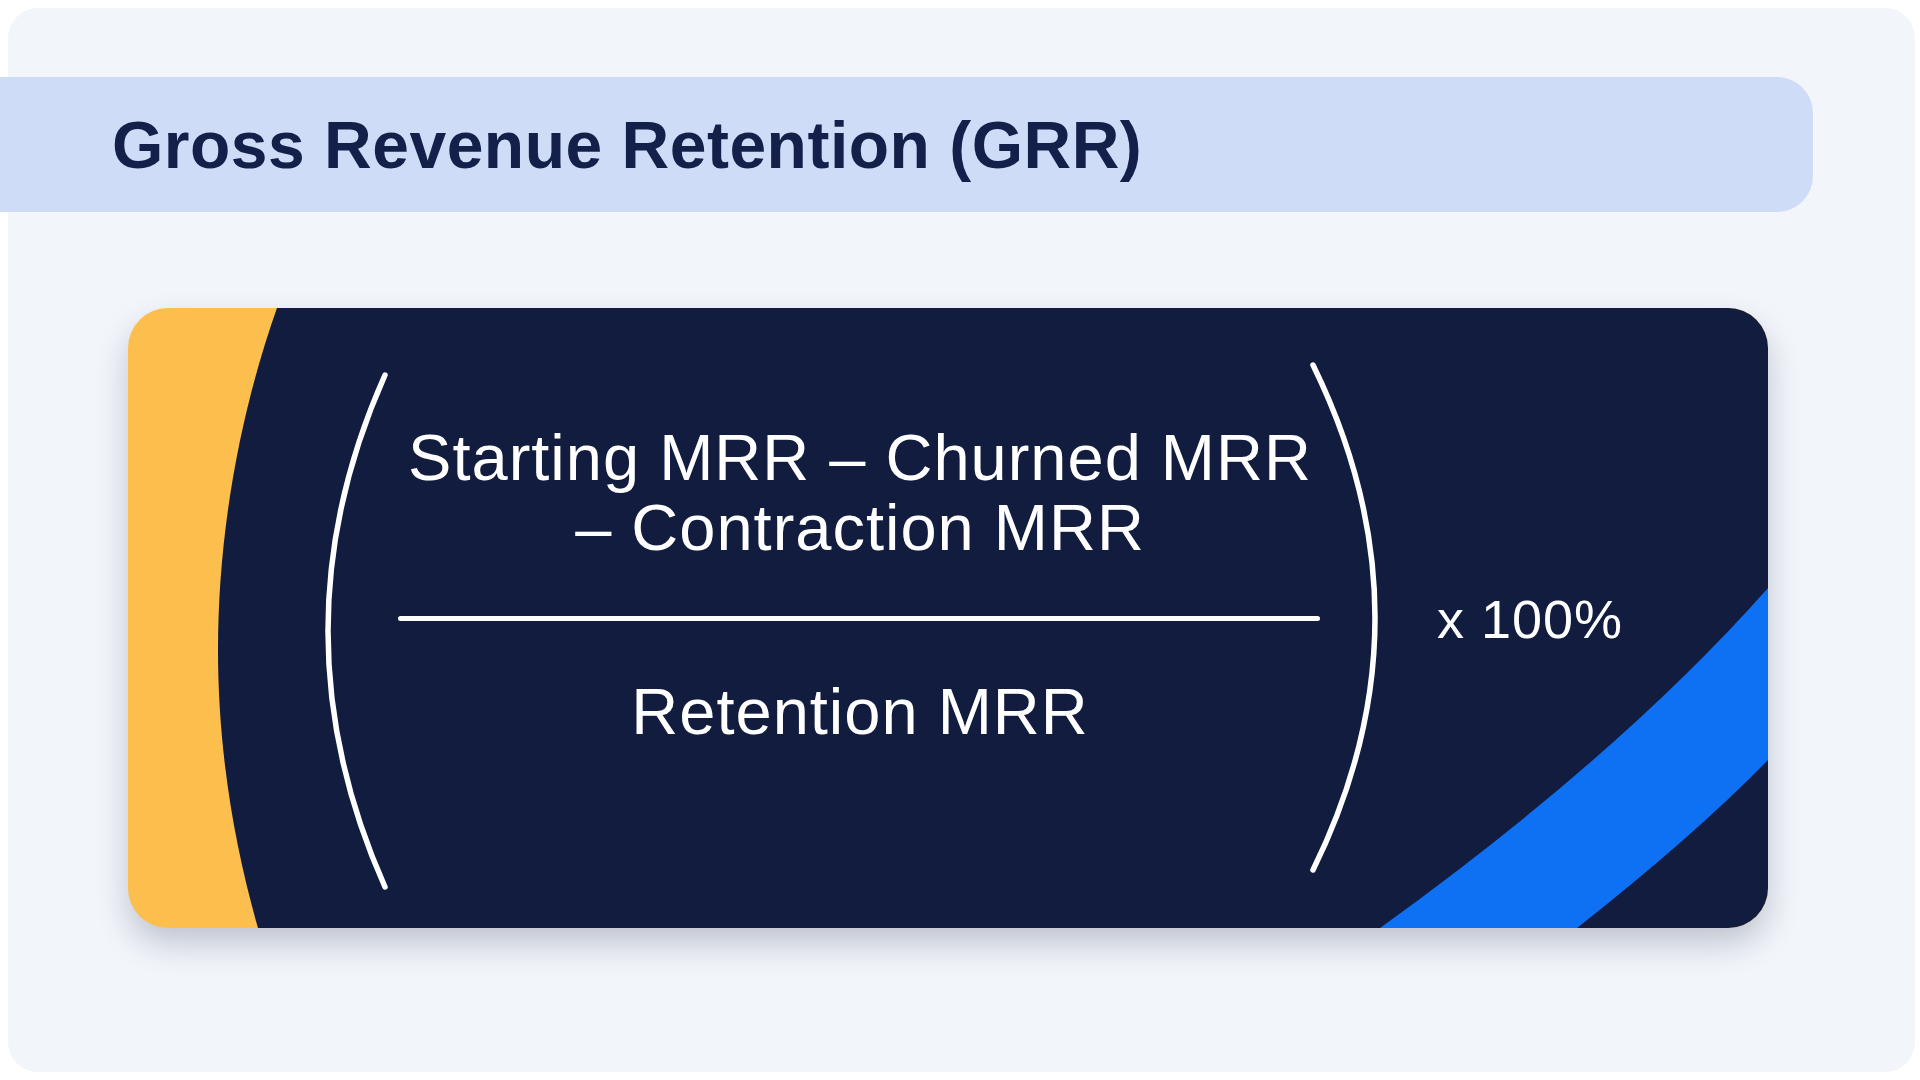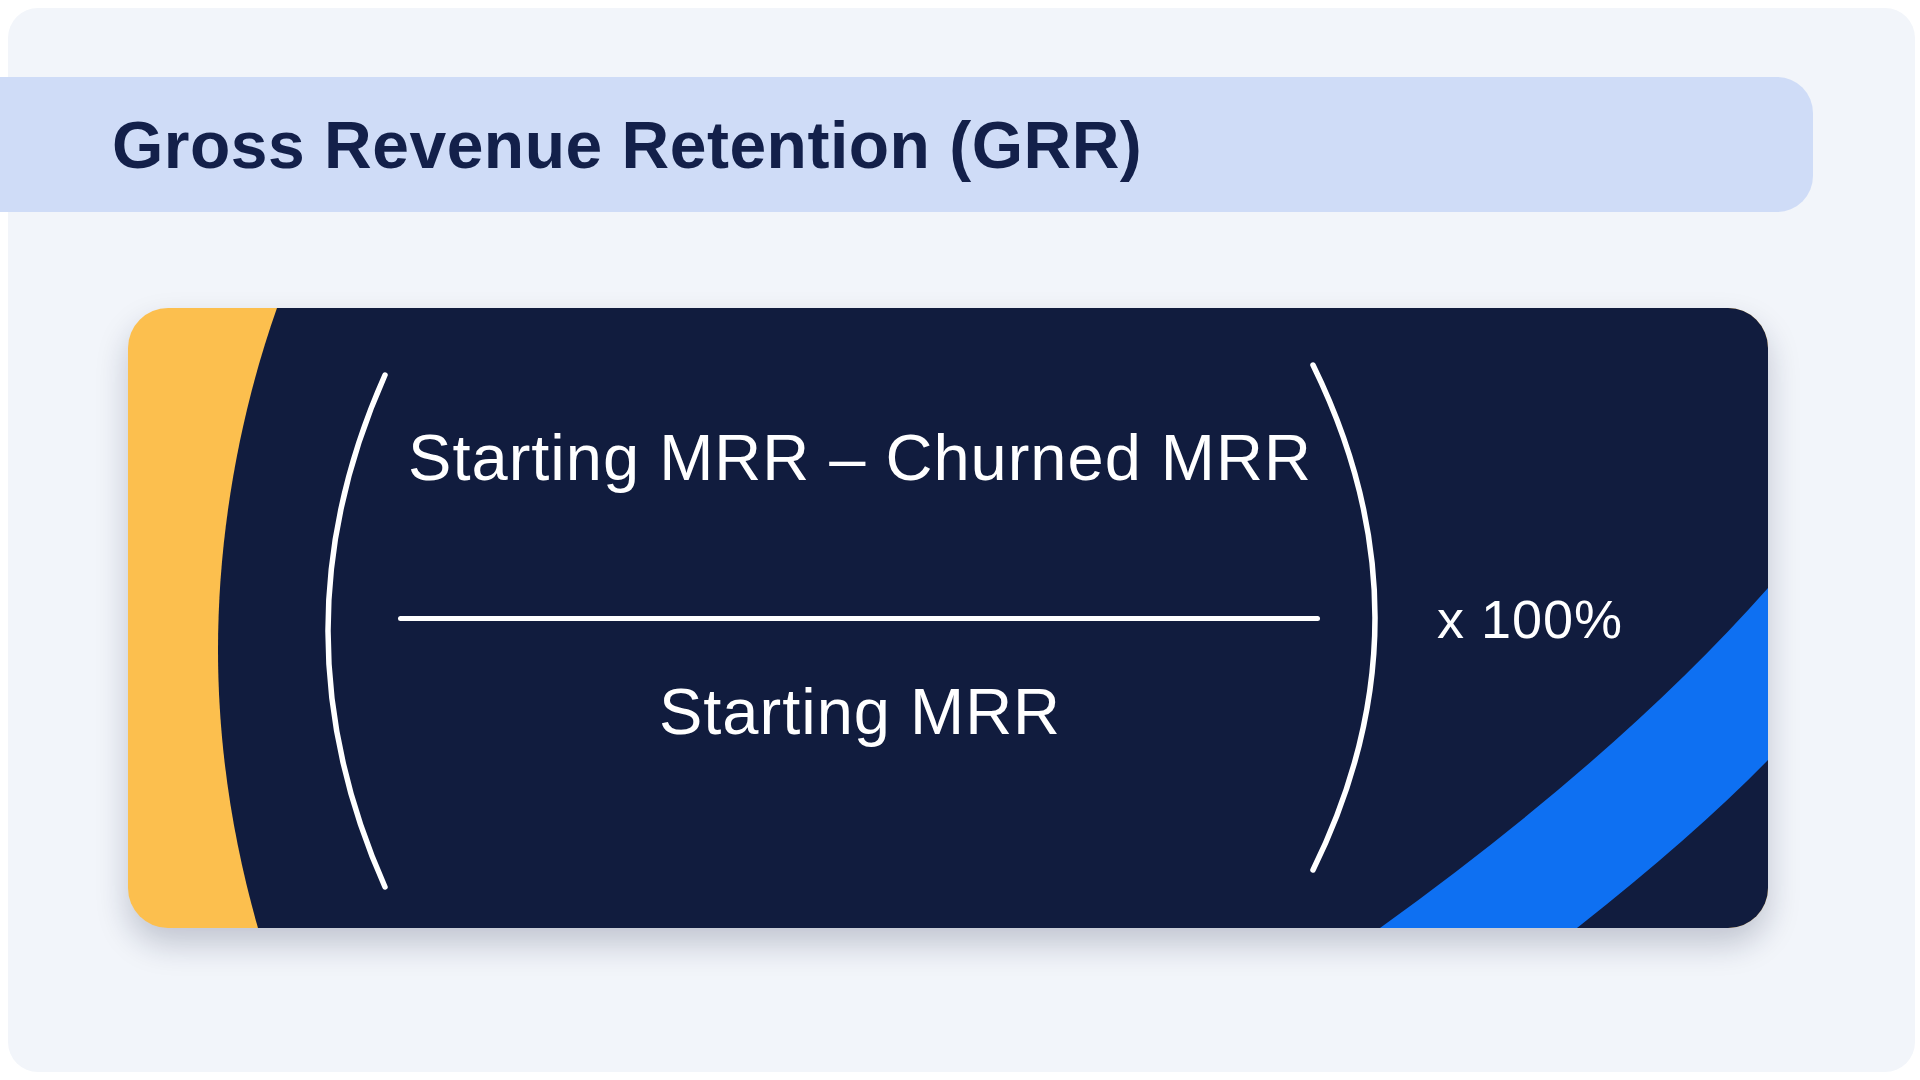--- a/index.html
+++ b/index.html
@@ -113,23 +113,24 @@
 
       <path d="M1252,620 Q1492,447 1640,280 L1640,452 Q1567,527 1449,620 Z" fill="var(--accent-blue)"></path>
 
       <path d="M257,67 Q143,323 257,579" fill="none" stroke="var(--formula-text)" stroke-width="5.5" stroke-linecap="round"></path>
       <path d="M1185,57 Q1309,310 1185,562" fill="none" stroke="var(--formula-text)" stroke-width="5.5" stroke-linecap="round"></path>
     </svg>
 
     <div class="formula-layer">
       <div class="formula-line numerator">
         <div>Starting MRR – Churned MRR</div>
+        <div>– Contraction MRR</div>
       </div>
 
       <div class="fraction-bar"></div>
 
-      <div class="formula-line denominator">Starting MRR</div>
+      <div class="formula-line denominator">Retention MRR</div>
 
       <div class="multiplier">x 100%</div>
     </div>
   </div>
 
 </div>
 
 </body></html>

